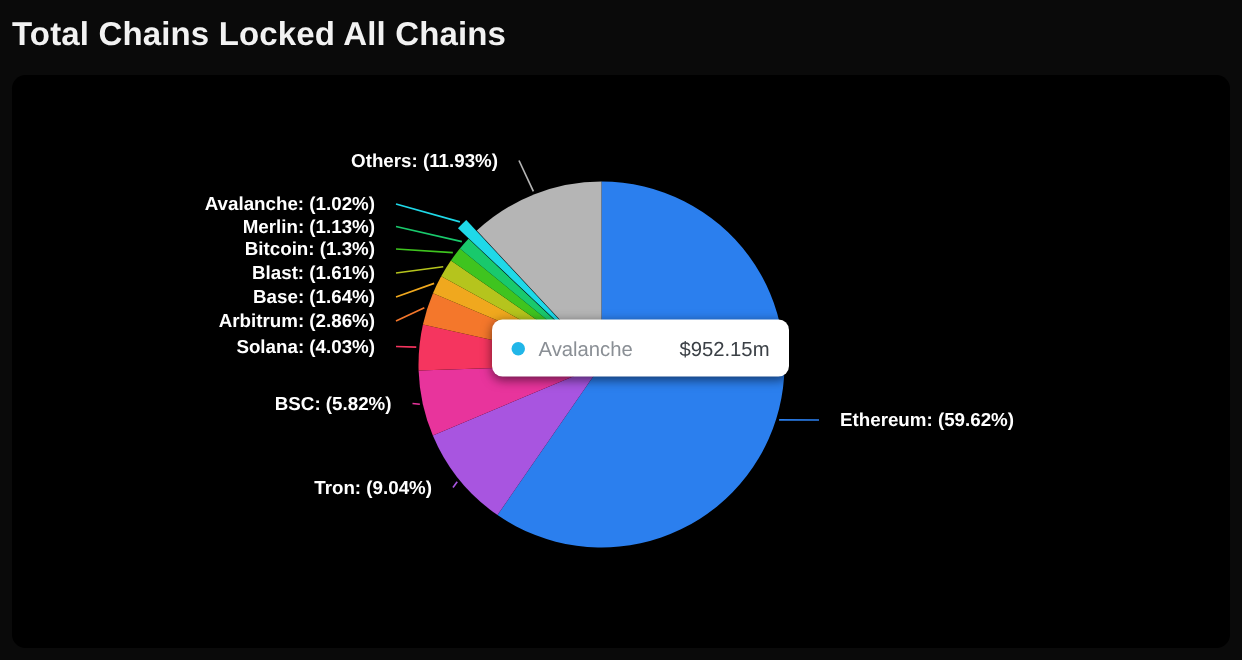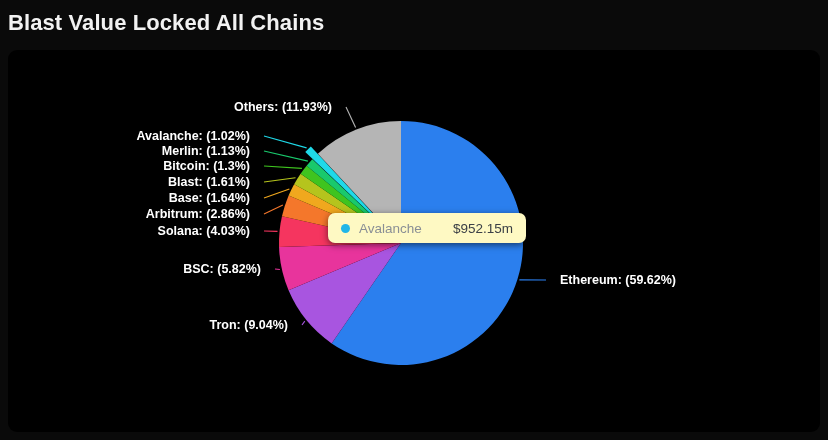--- a/index.html
+++ b/index.html
@@ -52,22 +52,22 @@
     font-family: "Liberation Sans", sans-serif;
     font-size: 12.5px;
     font-weight: 700;
     fill: #ffffff;
   }
   #tooltip {
     position: absolute;
     left: 320px;
     top: 163px;
     width: 198px;
-    height: 30px;
-    background: #fef9c3;
+    height: 38px;
+    background: #ffffff;
     border-radius: 7px;
     box-shadow: 0 2px 7px rgba(0,0,0,0.55);
     display: flex;
     align-items: center;
     padding: 0 13px;
   }
   #tooltip-dot {
     width: 9px;
     height: 9px;
     border-radius: 50%;
@@ -88,21 +88,21 @@
     color: #3b4046;
     font-family: "Liberation Sans", sans-serif;
     white-space: nowrap;
   }
 </style>
 </head>
 <body>
 
 <div id="app">
 
-  <div id="page-title">Blast Value Locked All Chains</div>
+  <div id="page-title">Total Chains Locked All Chains</div>
 
   <div id="chart-panel">
 
     <svg id="chart-svg" viewBox="0 0 812 382">
       <g id="pie-slices">
           <path d="M 393 193 L 393 71 A 122 122 0 1 1 323.66698733008127 293.3839297602604 Z" fill="#2b7fee"></path>
           <path d="M 393 193 L 323.66698733008127 293.3839297602604 A 122 122 0 0 1 280.552508674571 240.32400759252718 Z" fill="#a855e0"></path>
           <path d="M 393 193 L 280.552508674571 240.32400759252718 A 122 122 0 0 1 271.0651114886341 196.98534361388977 Z" fill="#e8349c"></path>
           <path d="M 393 193 L 271.0651114886341 196.98534361388977 A 122 122 0 0 1 273.95490028403026 166.31172104434552 Z" fill="#f5355f"></path>
           <path d="M 393 193 L 273.95490028403026 166.31172104434552 A 122 122 0 0 1 280.6419120406483 145.46411807782894 Z" fill="#f4772b"></path>

